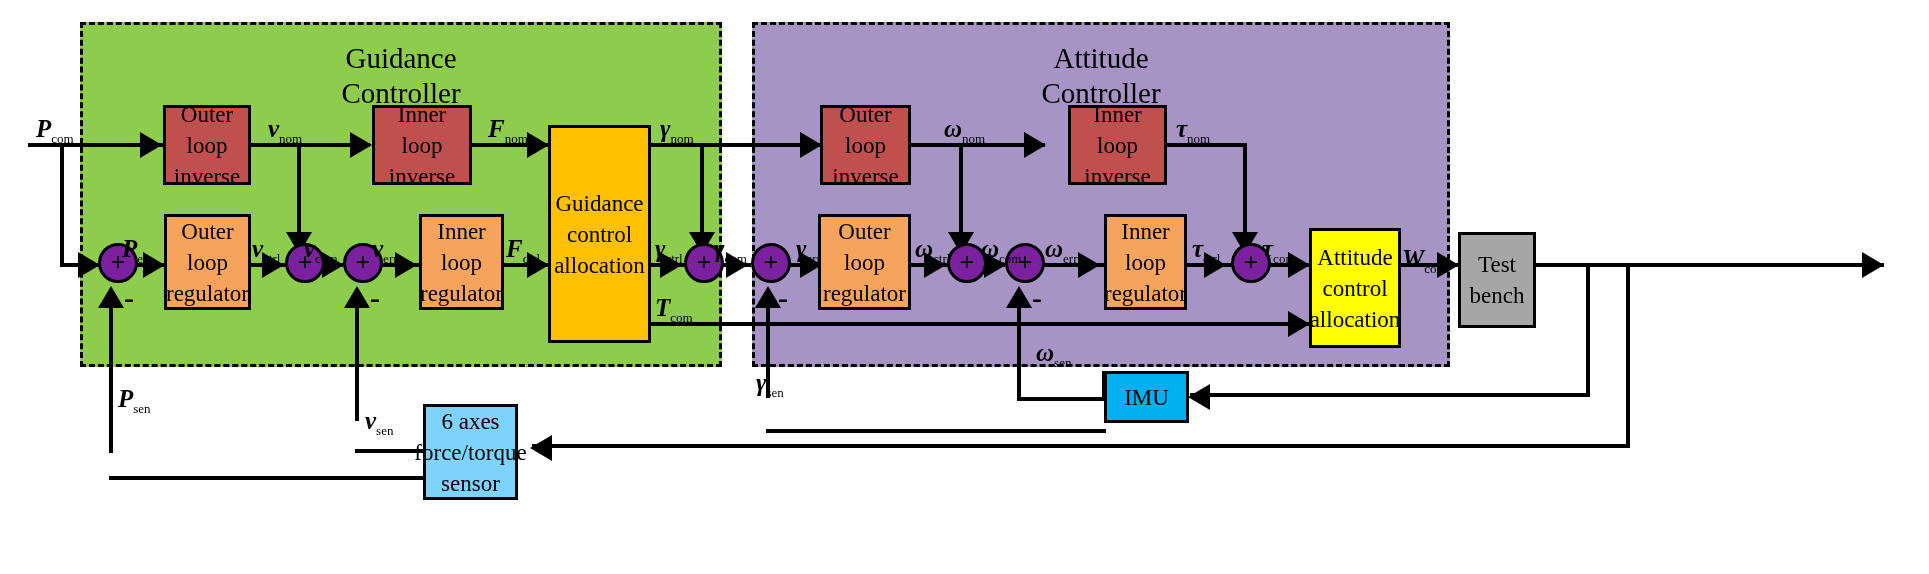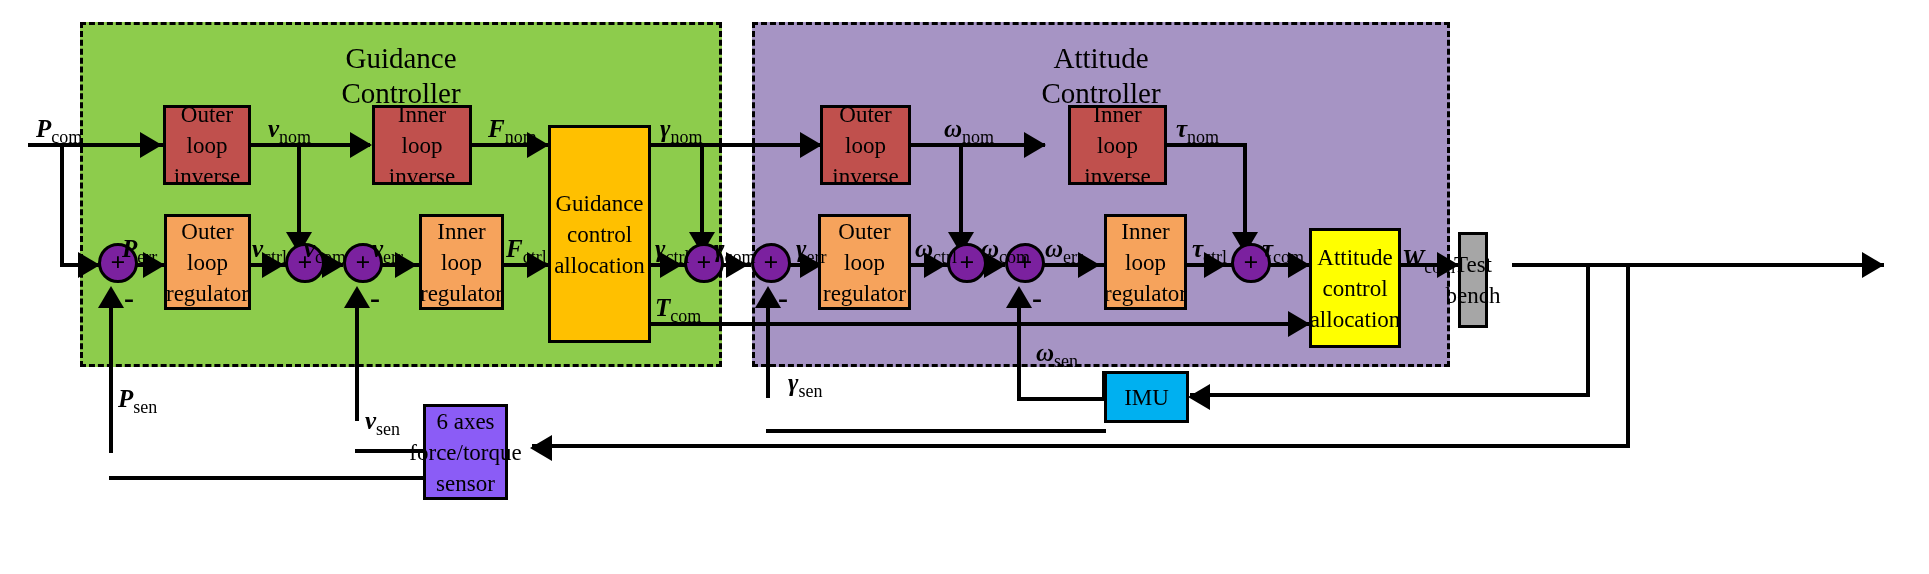--- a/index.html
+++ b/index.html
@@ -30,21 +30,21 @@
   
   .ar{position:absolute;width:0;height:0;}
   .ar-r{border-top:13px solid transparent;border-bottom:13px solid transparent;border-left:22px solid #000;}
   .ar-l{border-top:13px solid transparent;border-bottom:13px solid transparent;border-right:22px solid #000;}
   .ar-d{border-left:13px solid transparent;border-right:13px solid transparent;border-top:22px solid #000;}
   .ar-u{border-left:13px solid transparent;border-right:13px solid transparent;border-bottom:22px solid #000;}
 
   
   .lbl{position:absolute;white-space:nowrap;font-size:25px;line-height:25px;
        font-style:italic;font-weight:bold;}
-  .lbl .sub{font-size:18px;font-style:normal;font-weight:normal;vertical-align:sub;}
+  .lbl .sub{font-size:13px;font-style:normal;font-weight:normal;vertical-align:sub;}
   .minus{position:absolute;font-size:30px;line-height:20px;font-weight:bold;}
 </style>
 </head>
 <body>
 
 <div id="stage">
 
   <div class="panel" style="left:80px;top:22px;width:642px;height:345px;background:#8DCC4C;">
     <div class="panel-title" style="top:16px;">
       <div>Guidance</div>
@@ -211,30 +211,30 @@
     <span>loop</span>
     <span>regulator</span>
   </div>
 
   <div class="blk" style="left:1309px;top:228px;background:#FFFF00;width:92px;height:120px;">
     <span>Attitude</span>
     <span>control</span>
     <span>allocation</span>
   </div>
 
-  <div class="blk" style="left:1458px;top:232px;background:#A6A6A6;width:30px;height:96px;">
+  <div class="blk" style="left:1458px;top:232px;background:#A6A6A6;width:78px;height:96px;">
     <span>Test</span>
     <span>bench</span>
   </div>
 
   <div class="blk" style="left:1104px;top:371px;background:#00B0F0;width:85px;height:52px;">
     <span>IMU</span>
   </div>
 
-  <div class="blk" style="left:423px;top:404px;background:#8b5cf6;width:85px;height:96px;">
+  <div class="blk" style="left:423px;top:404px;background:#7dd3fc;width:95px;height:96px;">
     <span>6 axes</span>
     <span>force/torque</span>
     <span>sensor</span>
   </div>
 
   <div class="sum" style="left:98px;top:243px;">+</div>
   <div class="sum" style="left:285px;top:243px;">+</div>
   <div class="sum" style="left:343px;top:243px;">+</div>
   <div class="sum" style="left:684px;top:243px;">+</div>
   <div class="sum" style="left:751px;top:243px;">+</div>
@@ -285,21 +285,21 @@
   </div>
   <div class="lbl" style="left:655px;top:236px;">
     <span>γ</span><span class="sub">ctrl</span>
   </div>
   <div class="lbl" style="left:714px;top:236px;">
     <span>γ</span><span class="sub">com</span>
   </div>
   <div class="lbl" style="left:796px;top:236px;">
     <span>γ</span><span class="sub">err</span>
   </div>
-  <div class="lbl" style="left:788px;top:370px;text-align:right;">
+  <div class="lbl" style="left:756px;top:370px;text-align:right;">
     <span>γ</span><span class="sub">sen</span>
   </div>
 
   <div class="lbl" style="left:655px;top:295px;">
     <span>T</span><span class="sub">com</span>
   </div>
 
   <div class="lbl" style="left:944px;top:116px;">
     <span>ω</span><span class="sub">nom</span>
   </div>

